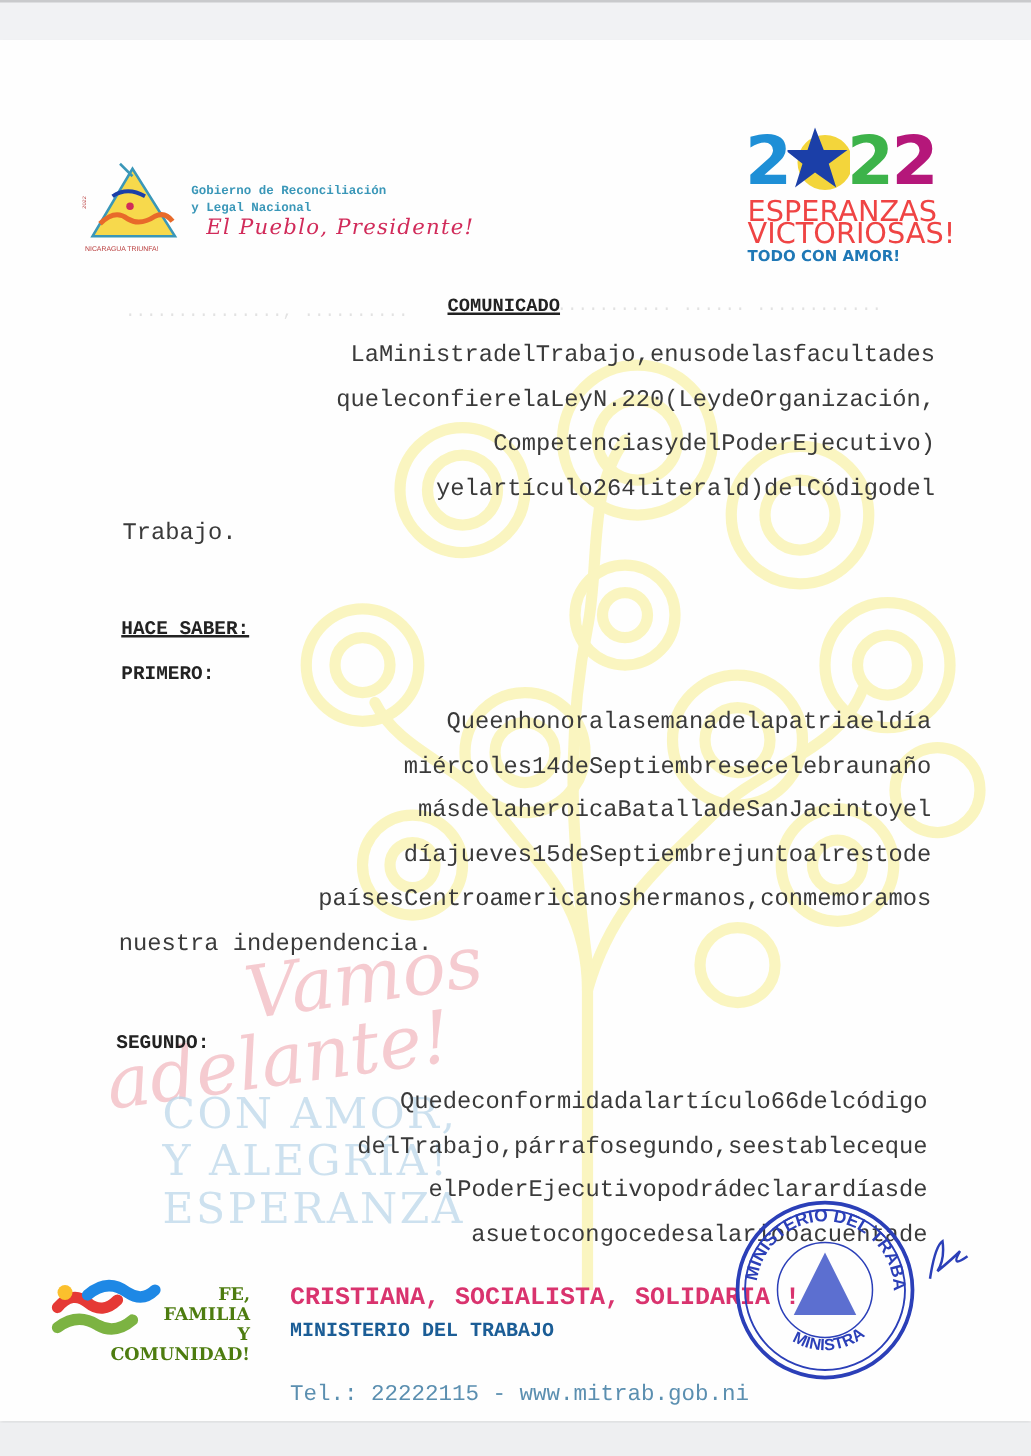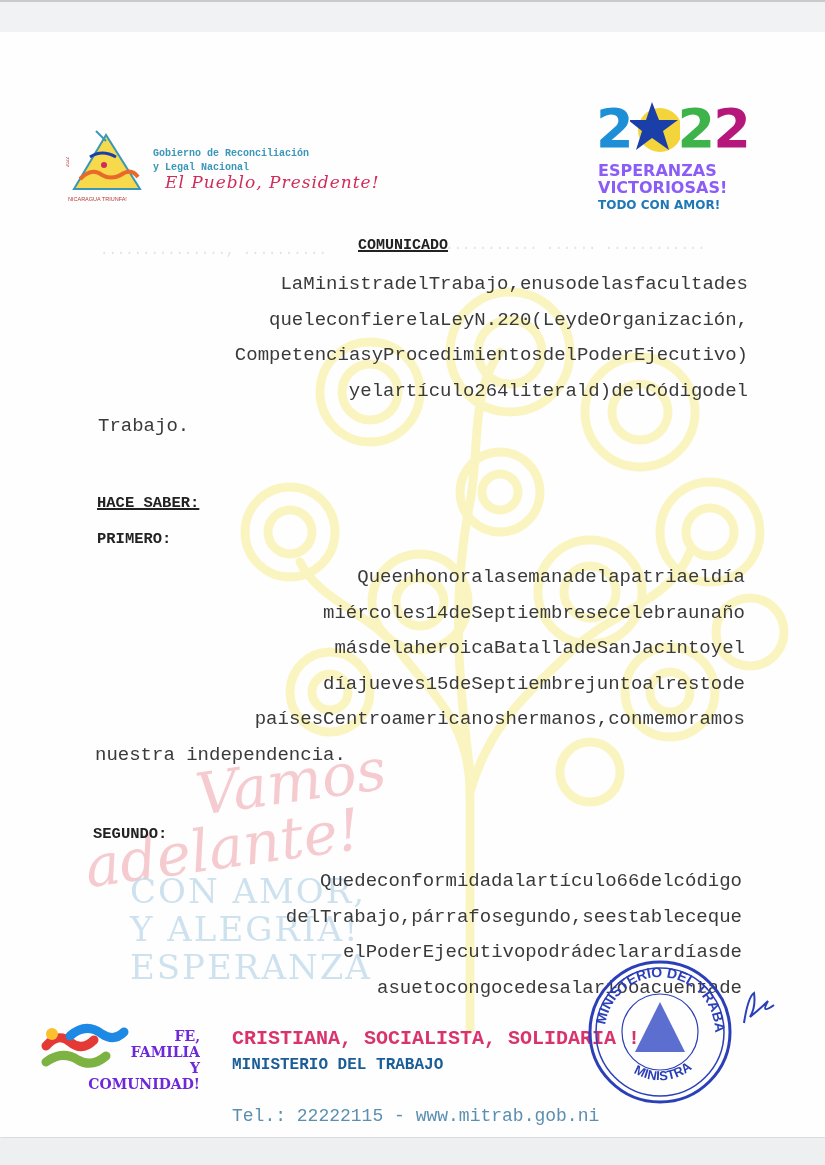--- a/index.html
+++ b/index.html
@@ -23,34 +23,34 @@
   .wm-con { position: absolute; left: 130px; top: 840px; font-family: "DejaVu Serif", serif; color: #b9d6e9; font-size: 34px; line-height: 38px; opacity: 0.7; letter-spacing: 2px; }
   .wm-ghost { position: absolute; color: #dcdcdc; font-size: 14px; opacity: 0.8; white-space: nowrap; }
 
   
   .gov-logo { position: absolute; left: 66px; top: 95px; width: 90px; height: 80px; }
   .gov-text { position: absolute; left: 153px; top: 115px; font-family: "Liberation Mono", monospace; font-weight: bold; color: #3a97b8; font-size: 10px; line-height: 14px; }
   .gov-slogan { position: absolute; left: 165px; top: 140px; font-family: "DejaVu Serif", serif; font-style: italic; color: #d12b5a; font-size: 17px; letter-spacing: 1px; }
   .badge2022 { position: absolute; left: 596px; top: 70px; width: 190px; height: 115px; }
   .b-year { position: absolute; left: 0; top: 0; font-family: "DejaVu Sans", sans-serif; font-weight: bold; font-size: 54px; line-height: 54px; letter-spacing: -2px; }
   .b-year span { display: inline-block; }
-  .b-esp { position: absolute; left: 2px; top: 60px; font-family: "DejaVu Sans", sans-serif; font-weight: bold; color: #8b5cf6; font-size: 16px; line-height: 17px; letter-spacing: 0px; }
+  .b-esp { position: absolute; left: 2px; top: 60px; font-family: "DejaVu Sans", sans-serif; font-weight: normal; color: #ef4444; font-size: 23px; line-height: 17px; letter-spacing: 0px; }
   .b-todo { position: absolute; left: 2px; top: 96px; font-family: "DejaVu Sans", sans-serif; font-weight: bold; color: #1f78b6; font-size: 12px; }
 
   
   .text { position: absolute; color: #3a3a3a; font-size: 19px; line-height: 35.5px; white-space: nowrap; }
   .title { position: absolute; left: 358px; top: 205px; font-weight: bold; font-size: 15px; color: #222; text-decoration: underline; text-decoration-thickness: 2px; }
   .heading { position: absolute; font-weight: bold; font-size: 15.5px; color: #222; }
   .heading.u { text-decoration: underline; text-decoration-thickness: 2px; }
   .line { display: block; }
   .justify { display: flex; justify-content: flex-end; }
 
   
   .ff-logo { position: absolute; left: 40px; top: 990px; width: 160px; height: 70px; }
-  .ff-text { position: absolute; left: 85px; top: 996px; font-family: "DejaVu Serif", serif; font-weight: bold; color: #6d28d9; font-size: 14px; line-height: 16px; text-align: right; }
+  .ff-text { position: absolute; left: 85px; top: 996px; font-family: "DejaVu Serif", serif; font-weight: bold; color: #4d7c0f; font-size: 14px; line-height: 16px; text-align: right; }
   .ft-slogan { position: absolute; left: 232px; top: 995px; color: #d9336e; font-size: 20px; font-weight: bold; }
   .ft-ministry { position: absolute; left: 232px; top: 1024px; color: #1b5d96; font-size: 16px; font-weight: bold; }
   .ft-addr { position: absolute; left: 232px; top: 1048px; color: #5b8fb0; font-size: 18px; }
   .ft-tel { position: absolute; left: 232px; top: 1074px; color: #5b8fb0; font-size: 18px; }
   .seal { position: absolute; left: 585px; top: 925px; width: 150px; height: 150px; }
   .signature { position: absolute; left: 738px; top: 955px; width: 40px; height: 40px; }
 </style>
 </head>
 <body>
 
@@ -154,21 +154,20 @@
         <span>Ley</span>
         <span>N.</span>
         <span>220</span>
         <span>(Ley</span>
         <span>de</span>
         <span>Organización,</span>
       </div>
     <div class="line justify" id="intro2">
         <span>Competencias</span>
         <span>y</span>
-        <span>Procedimientos</span>
         <span>del</span>
         <span>Poder</span>
         <span>Ejecutivo)</span>
       </div>
     <div class="line justify" id="intro3">
         <span>y</span>
         <span>el</span>
         <span>artículo</span>
         <span>264</span>
         <span>literal</span>

